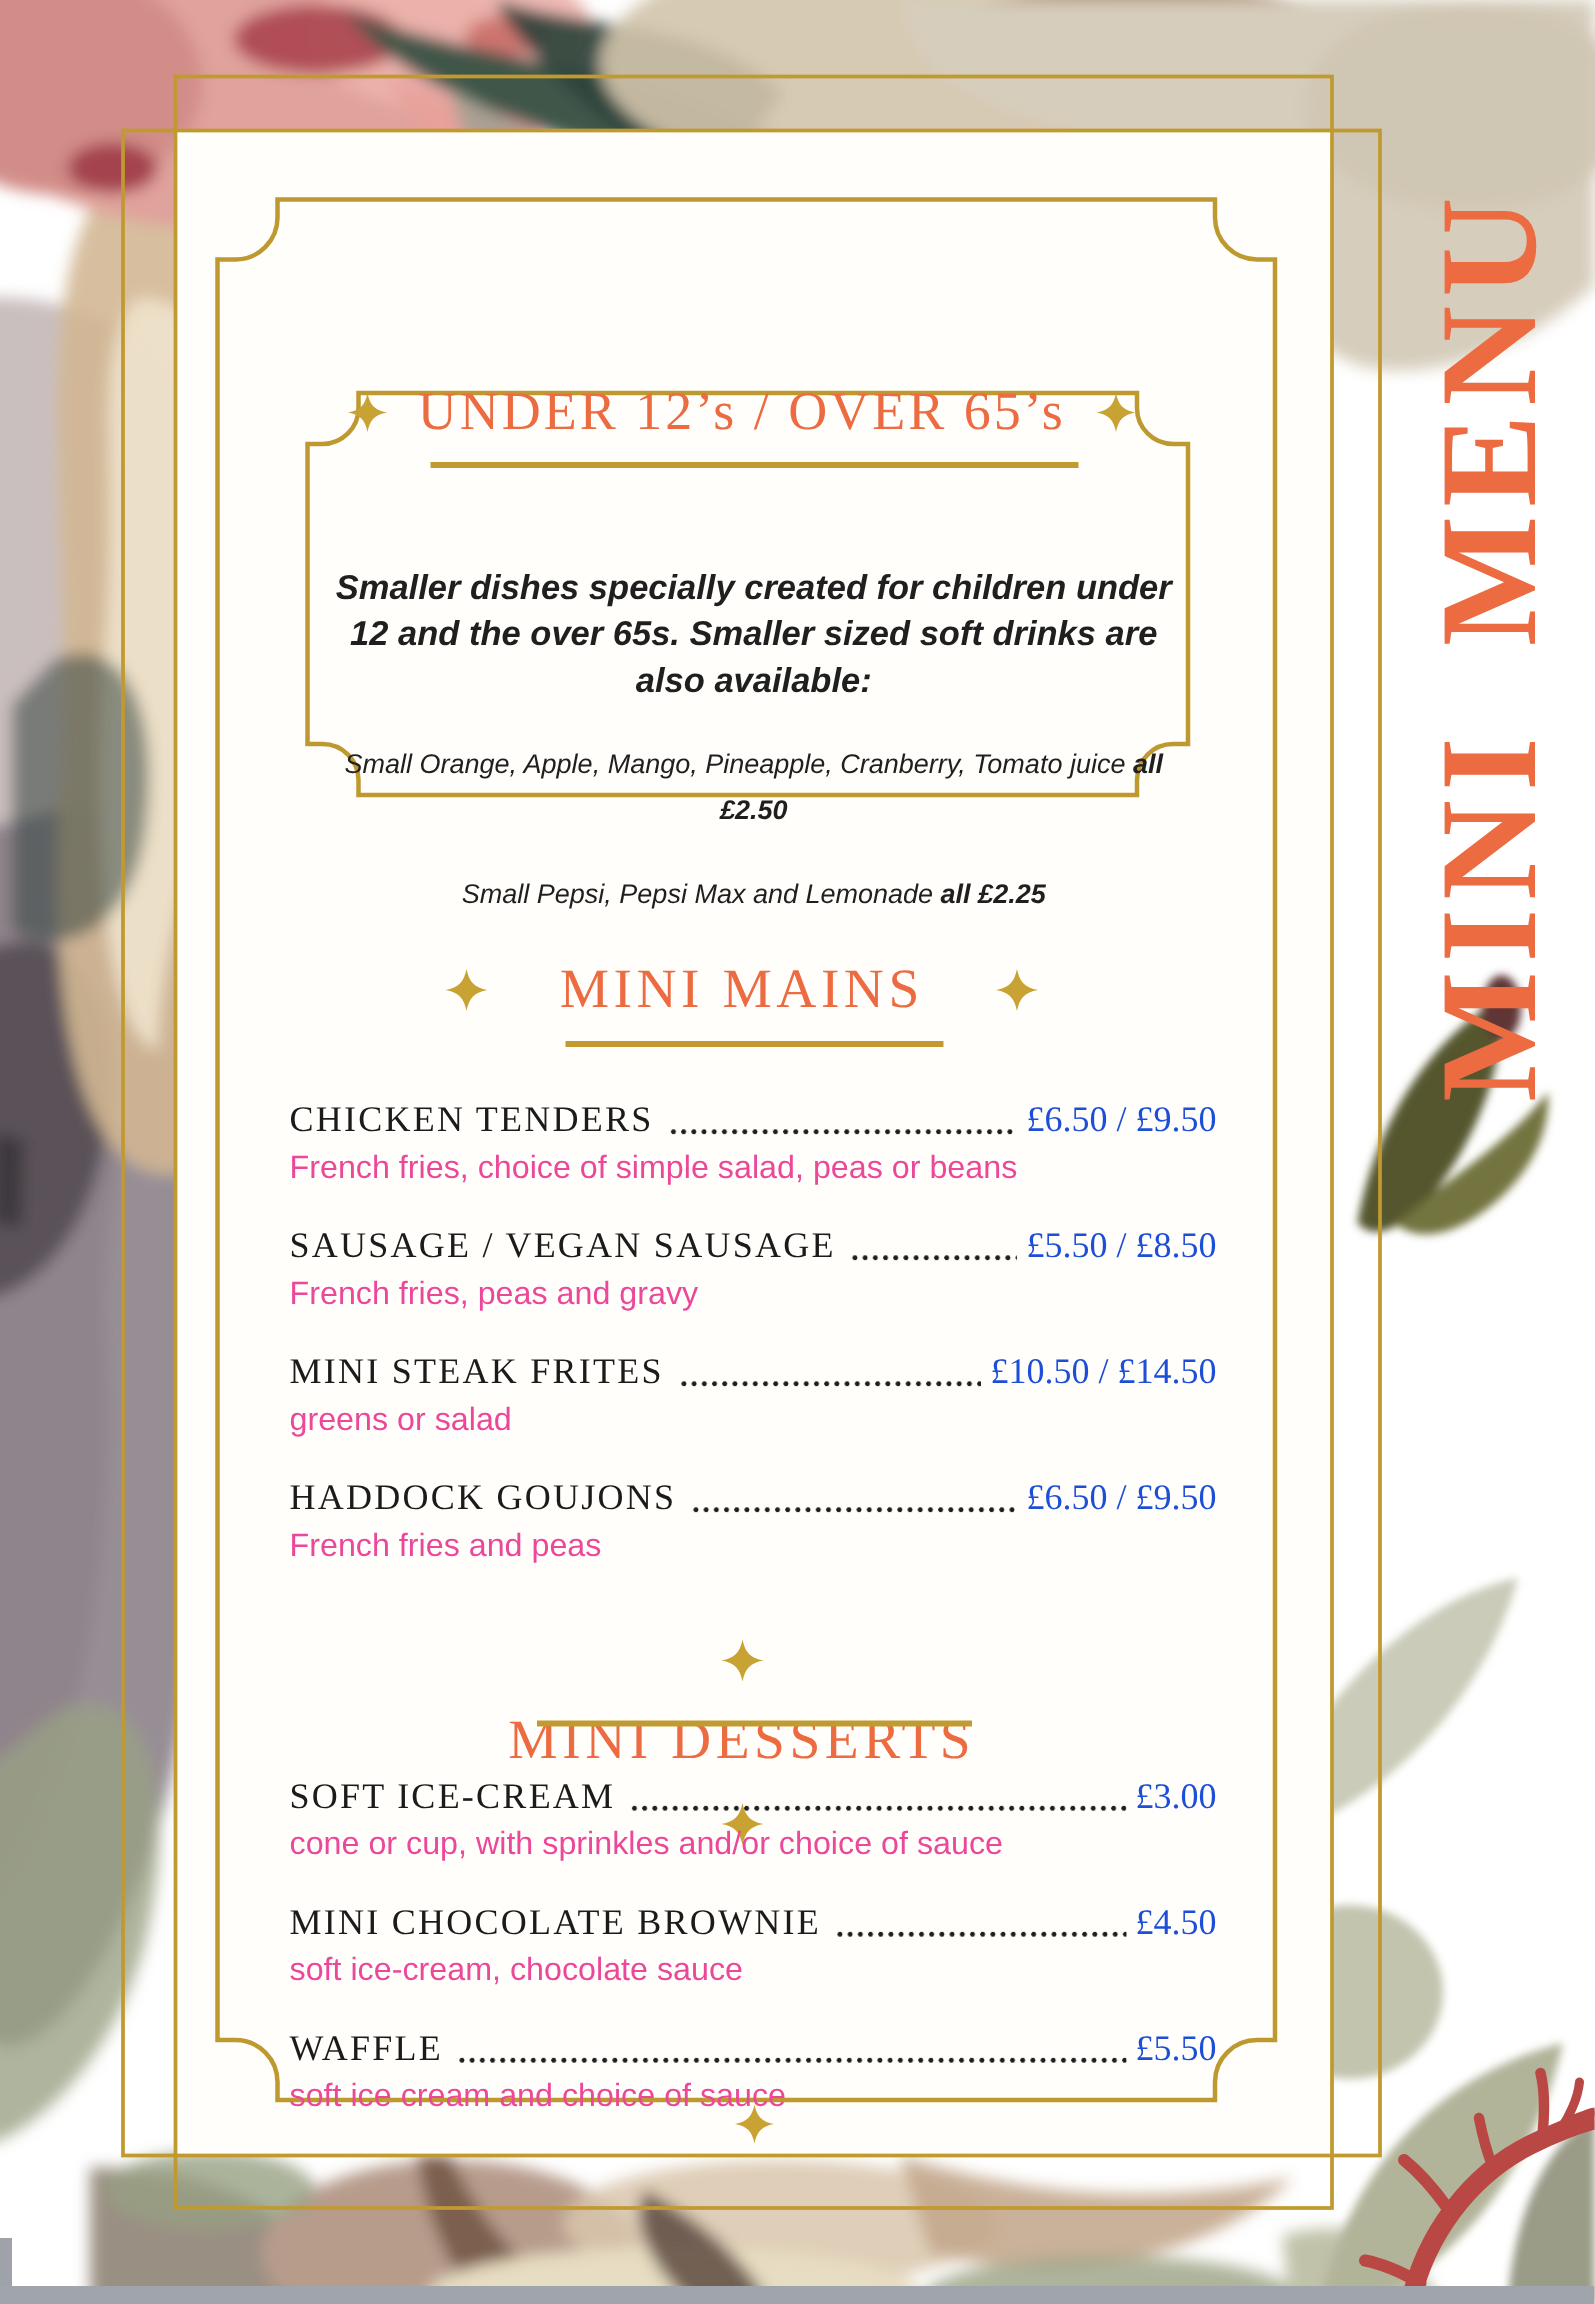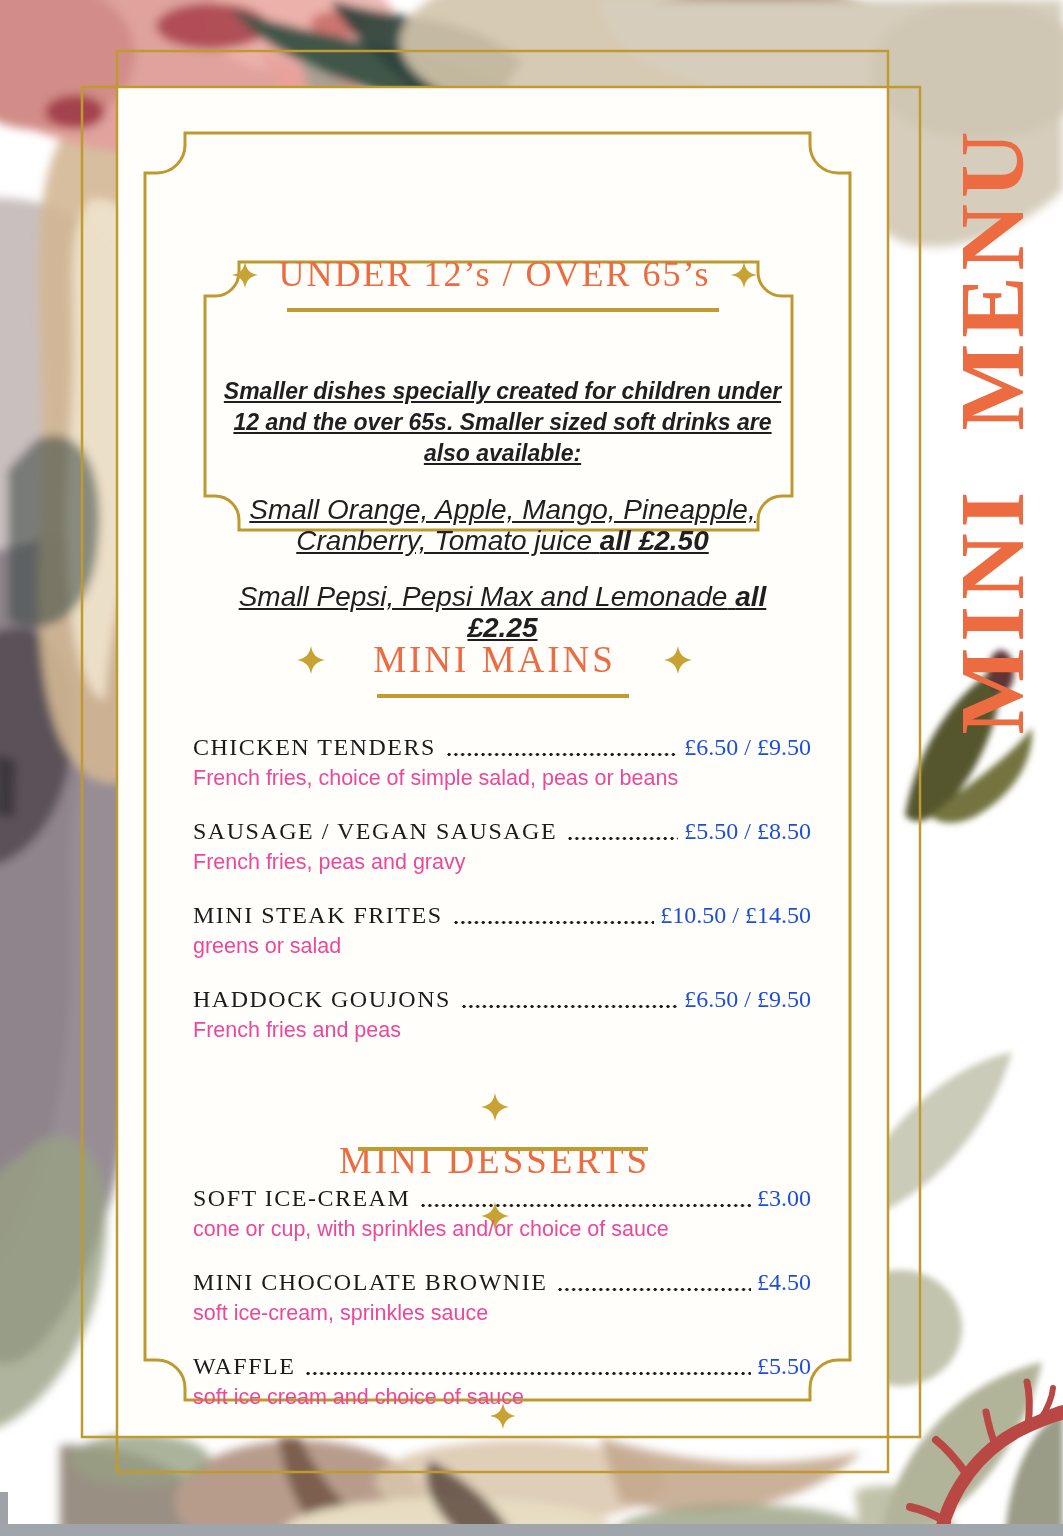--- a/index.html
+++ b/index.html
@@ -9,23 +9,23 @@
 
   
   .card{position:absolute;left:117px;top:87px;width:771px;height:1350px;}
 
   .shead{position:absolute;left:0;right:16px;display:flex;align-items:center;justify-content:center;gap:20px;}
   .shead h2{margin:0;font-weight:400;color:#EC6B41;font-size:36px;letter-spacing:2px;line-height:1.1;white-space:nowrap;}
   .shead.big h2{font-size:37px;letter-spacing:3px;}
   .srule{position:absolute;left:50%;transform:translateX(-50%);height:3.5px;background:#C19B31;}
 
   .intro{position:absolute;top:289px;left:50%;transform:translateX(-50%);width:586px;text-align:center;
-         font-family:"Liberation Sans","DejaVu Sans",sans-serif;color:#1f1f1f;text-decoration:underline;}
+         font-family:"Liberation Sans","DejaVu Sans",sans-serif;color:#1f1f1f;}
   .intro .lead{margin:0;font-size:23px;line-height:31px;font-weight:700;font-style:italic;}
-  .intro p.opt{margin:25px 0 0 0;font-size:28px;line-height:31px;font-style:italic;}
+  .intro p.opt{margin:25px 0 0 0;font-size:18px;line-height:31px;font-style:italic;}
   .intro p.opt strong{font-weight:700;}
 
   .items{position:absolute;left:76px;width:618px;}
   .item{margin-bottom:24px;}
   .row{display:flex;align-items:flex-start;}
   .iname{font-size:24px;letter-spacing:1.5px;color:#1b1b1b;line-height:30px;white-space:nowrap;}
   .iprice{font-size:24px;color:#1d4ed8;white-space:nowrap;line-height:30px;}
   .leader{flex:1;height:7px;align-self:flex-end;margin:0 6px 4px 10px;
           background-image:radial-gradient(circle at 3px 3.5px,#1e1e1e 1.45px,transparent 1.8px);
           background-size:6.8px 7px;background-repeat:repeat-x;background-position:0 bottom;}
@@ -209,21 +209,21 @@
           <span class="iprice">£3.00</span>
         </div>
         <div class="idesc">cone or cup, with sprinkles and/or choice of sauce</div>
       </div>
       <div class="item">
         <div class="row">
           <span class="iname">MINI CHOCOLATE BROWNIE</span>
           <span class="leader"></span>
           <span class="iprice">£4.50</span>
         </div>
-        <div class="idesc">soft ice-cream, sprinkles sauce</div>
+        <div class="idesc">soft ice-cream, chocolate sauce</div>
       </div>
       <div class="item">
         <div class="row">
           <span class="iname">WAFFLE</span>
           <span class="leader"></span>
           <span class="iprice">£5.50</span>
         </div>
         <div class="idesc">soft ice cream and choice of sauce</div>
       </div>
     </div>

